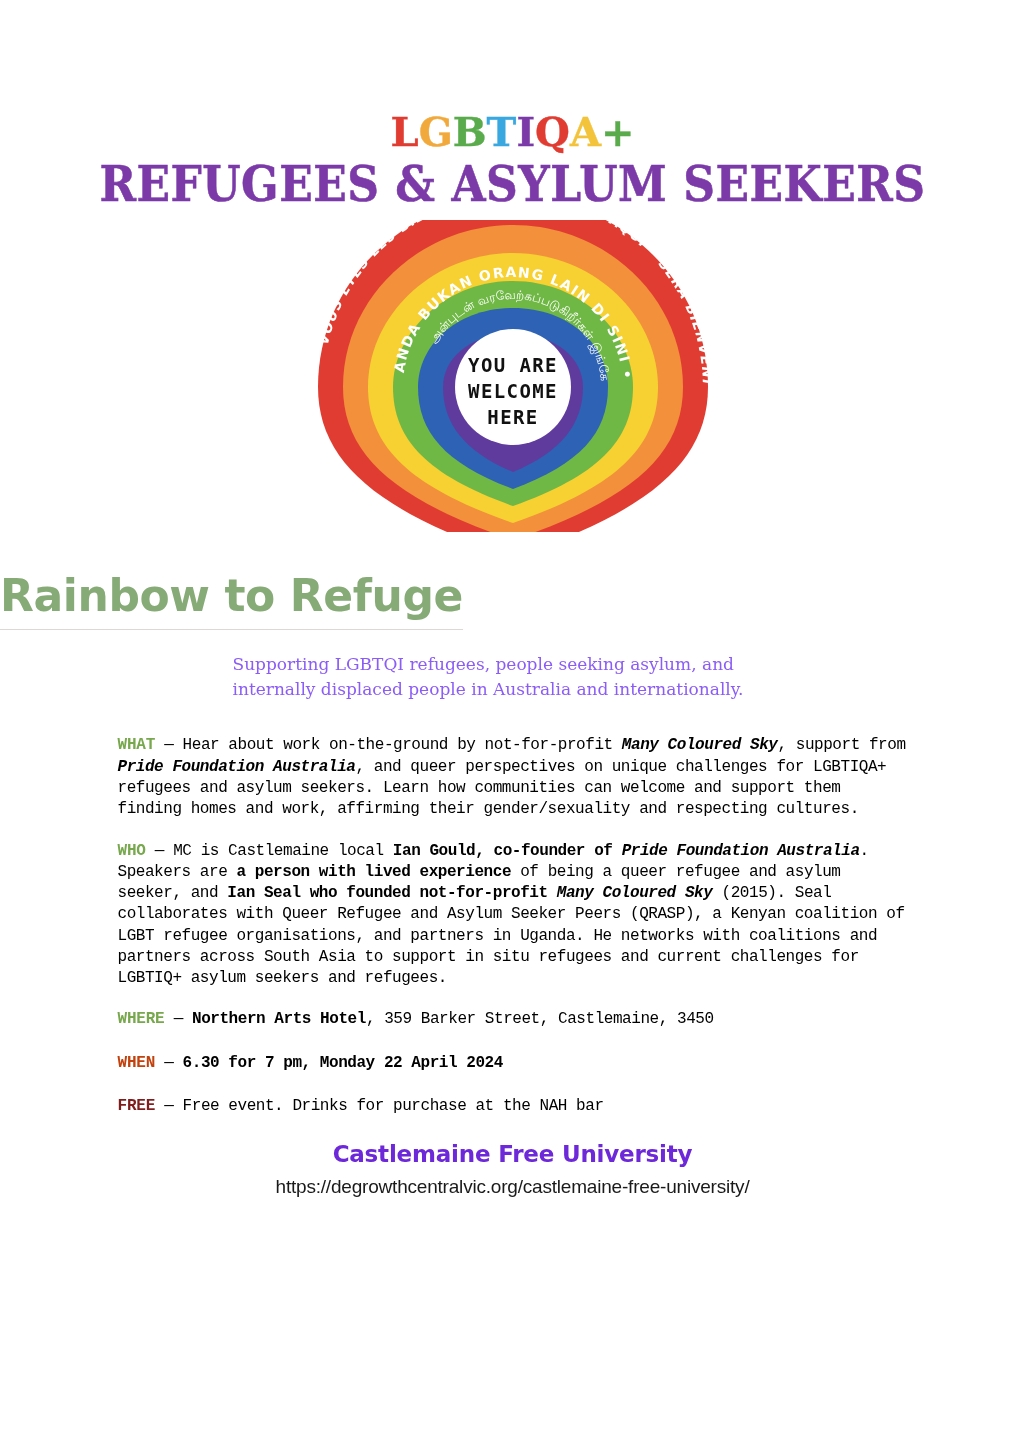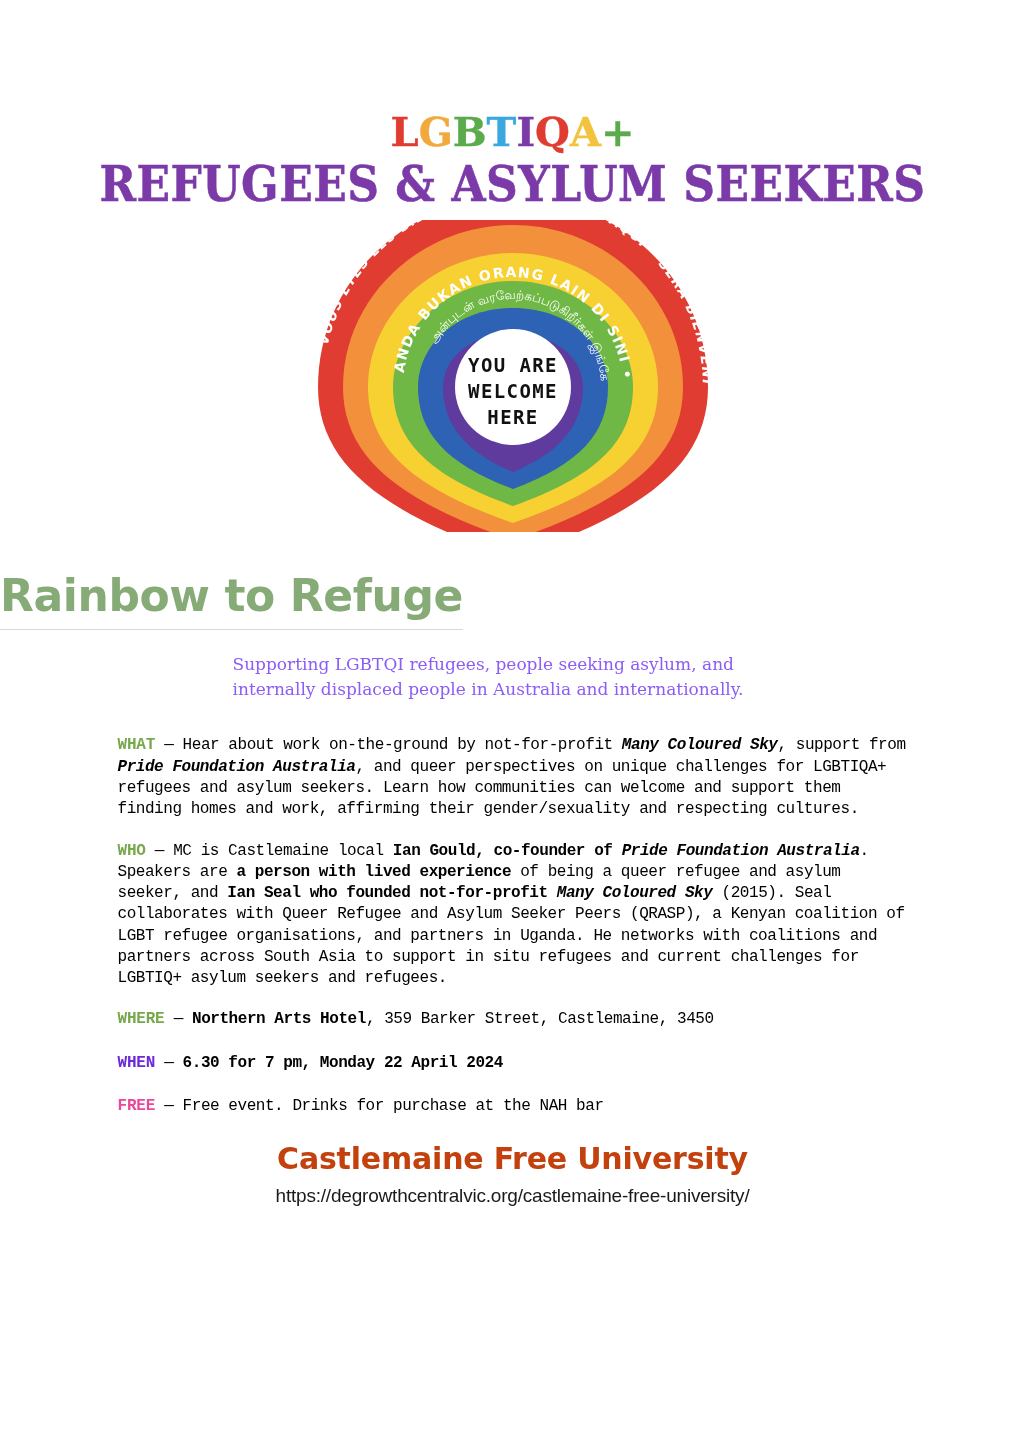--- a/index.html
+++ b/index.html
@@ -132,22 +132,22 @@
   .para.tight { margin-bottom: 22px; }
 
   
   .footer {
     text-align: center;
     margin-top: 24px;
   }
   .footer-org {
     font-family: "DejaVu Sans", sans-serif;
     font-weight: bold;
-    font-size: 30px;
-    color: #c2410c;
+    font-size: 23px;
+    color: #6d28d9;
     margin: 0;
     letter-spacing: -0.2px;
   }
   .footer-url {
     font-family: "Liberation Sans", sans-serif;
     font-size: 19px;
     color: #1a1a1a;
     margin: 9px 0 0 0;
     letter-spacing: -0.2px;
   }
@@ -237,22 +237,22 @@
 
   <div class="brand">
     <div class="brand-name">Rainbow to Refuge</div>
     <div class="brand-tagline">Supporting LGBTQI refugees, people seeking asylum, and internally displaced people in Australia and internationally.</div>
   </div>
 
   <div class="content">
     <p class="para"><span class="label" style="color: rgb(120, 168, 77);">WHAT</span> — <span>Hear about work on-the-ground by not-for-profit </span><span class="bi">Many Coloured Sky</span><span>, support from </span><span class="bi">Pride Foundation Australia</span><span>, and queer perspectives on unique challenges for LGBTIQA+ refugees and asylum seekers. Learn how communities can welcome and support them finding homes and work, affirming their gender/sexuality and respecting cultures.</span></p>
     <p class="para"><span class="label" style="color: rgb(120, 168, 77);">WHO</span> — <span>MC is Castlemaine local </span><span class="b">Ian Gould, co-founder of </span><span class="bi">Pride Foundation Australia</span><span>. Speakers are </span><span class="b">a person with lived experience</span><span> of being a queer refugee and asylum seeker, and </span><span class="b">Ian Seal who founded not-for-profit </span><span class="bi">Many Coloured Sky</span><span> (2015). Seal collaborates with Queer Refugee and Asylum Seeker Peers (QRASP), a Kenyan coalition of LGBT refugee organisations, and partners in Uganda. He networks with coalitions and partners across South Asia to support in situ refugees and current challenges for LGBTIQ+ asylum seekers and refugees.</span></p>
     <p class="para tight"><span class="label" style="color: rgb(120, 168, 77); margin-top: 32px;">WHERE</span> — <span class="b">Northern Arts Hotel</span><span>, 359 Barker Street, Castlemaine, 3450</span></p>
-    <p class="para tight"><span class="label" style="color: #6d28d9;">WHEN</span> — <span class="b">6.30 for 7 pm, Monday 22 April 2024</span></p>
-    <p class="para tight"><span class="label" style="color: #ec4899;">FREE</span> — <span>Free event. Drinks for purchase at the NAH bar</span></p>
+    <p class="para tight"><span class="label" style="color: #c2410c;">WHEN</span> — <span class="b">6.30 for 7 pm, Monday 22 April 2024</span></p>
+    <p class="para tight"><span class="label" style="color: #7f1d1d;">FREE</span> — <span>Free event. Drinks for purchase at the NAH bar</span></p>
   </div>
 
   <div class="footer">
     <div class="footer-org">Castlemaine Free University</div>
     <div class="footer-url">https://degrowthcentralvic.org/castlemaine-free-university/</div>
   </div>
 
 </div>
 
 </body></html>

